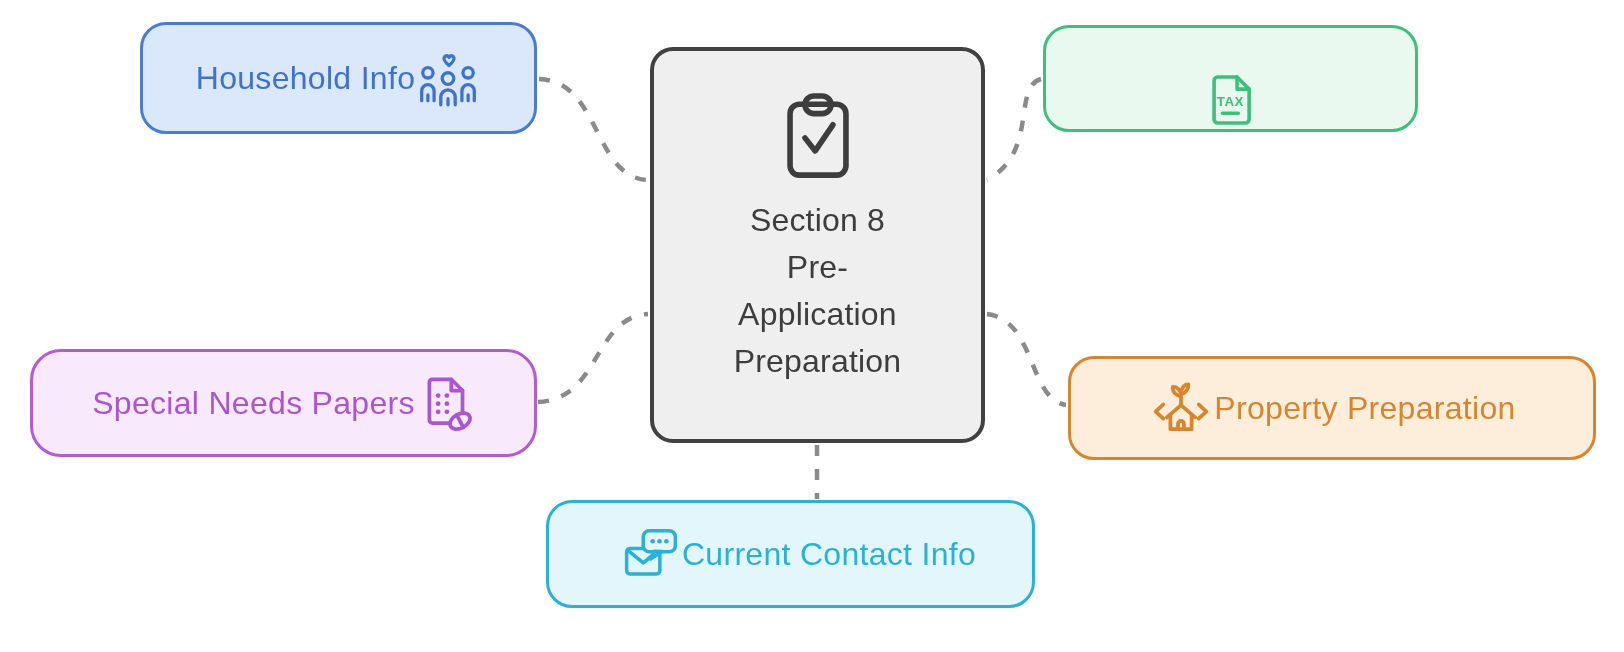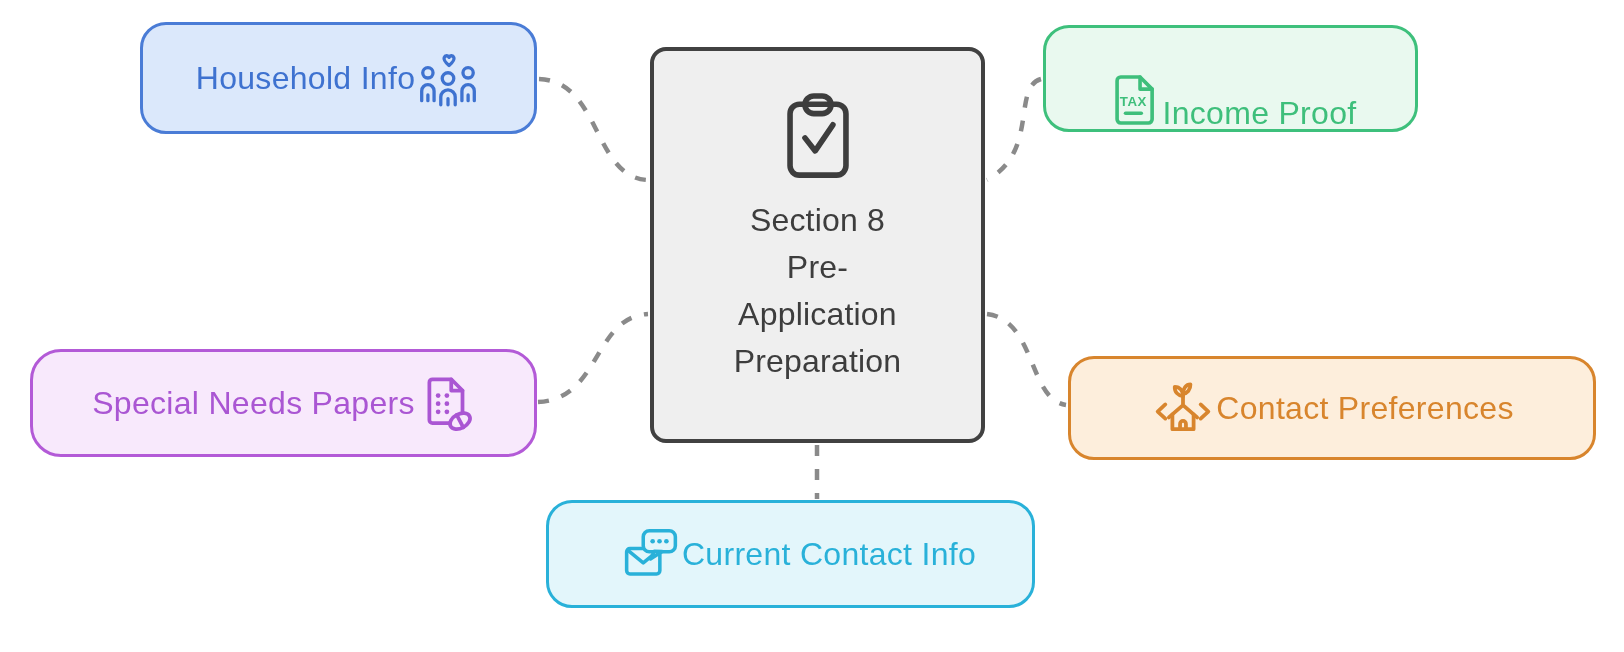--- a/index.html
+++ b/index.html
@@ -16,21 +16,21 @@
     border:3.5px solid var(--bd);background:var(--bg);color:var(--fg);
     border-radius:26px;font-size:32px;letter-spacing:.3px;white-space:nowrap;
     box-sizing:border-box;
   }
   .node svg{display:block;flex-shrink:0;}
   .node .label{line-height:1;}
 
   .center-node{
     position:absolute;left:650px;top:47px;width:335px;height:396px;
     border:4px solid var(--bd);background:var(--bg);color:var(--fg);
-    border-radius:16px;display:flex;flex-direction:column;align-items:center;
+    border-radius:23px;display:flex;flex-direction:column;align-items:center;
     justify-content:flex-start;padding-top:38px;box-sizing:border-box;
   }
   .center-label{
     margin-top:14px;font-size:32px;line-height:47px;text-align:center;
     white-space:pre-line;color:var(--fg);letter-spacing:.2px;
   }
 
   
   .pos-household{left:140px;top:22px;width:397px;height:112px;}
   .pos-income{left:1043px;top:25px;width:375px;height:107px;align-items:flex-end;}
@@ -81,21 +81,20 @@
     </svg>
   </div>
 
   <div class="node pos-income" style="--bd: #3ec07c; --bg: #e9f9ef; --fg: #3ebf7b;">
     <svg width="58" height="58" viewBox="0 0 48 48">
       <path class="stroke-ic" stroke-width="3" d="M13 5 H29 L39 15 V40 A3 3 0 0 1 36 43 H13 A3 3 0 0 1 10 40 V8 A3 3 0 0 1 13 5 Z"></path>
       <path class="stroke-ic" stroke-width="3" d="M29 5 V15 H39"></path>
       <text x="23.5" y="29" text-anchor="middle" fill="currentColor" font-size="11" font-weight="bold" letter-spacing="0.5" font-family="'Liberation Sans','DejaVu Sans',sans-serif">TAX</text>
       <path class="stroke-ic" stroke-width="3" d="M17 35 H30"></path>
     </svg>
-    <span class="label">Income Proof</span>
   </div>
 
   <div class="node pos-special" style="--bd: #b35ad7; --bg: #f8e9fc; --fg: #aa56d3;">
     <span class="label">Special Needs Papers</span>
     <svg width="60" height="60" viewBox="0 0 48 48">
       <path class="stroke-ic" stroke-width="3" d="M14 5 H29 L38 14 V37.5 A2.5 2.5 0 0 1 35.5 40 H14 A2.5 2.5 0 0 1 11.5 37.5 V7.5 A2.5 2.5 0 0 1 14 5 Z"></path>
       <path class="stroke-ic" stroke-width="3" d="M29 5 V14 H38"></path>
       <circle cx="18.5" cy="18" r="1.9" fill="currentColor"></circle>
       <circle cx="25.5" cy="18" r="1.9" fill="currentColor"></circle>
       <circle cx="18.5" cy="24.5" r="1.9" fill="currentColor"></circle>
@@ -113,21 +112,21 @@
     <svg width="66" height="66" viewBox="0 0 56 56">
       <path class="stroke-ic" stroke-width="3.2" d="M13 25 L6.5 31 L13 37"></path>
       <path class="stroke-ic" stroke-width="3.2" d="M43 25 L49.5 31 L43 37"></path>
       <path class="stroke-ic" stroke-width="3.2" d="M28 24 V15"></path>
       <path class="stroke-ic" stroke-width="3.2" d="M28 18 C24 17.5 20.8 14.5 21 10 C25.5 10 28 13.5 28 18 Z"></path>
       <path class="stroke-ic" stroke-width="3.2" d="M28 16 C31.5 15.5 34.5 12.5 34.3 8 C30.5 8 28 11.5 28 16 Z"></path>
       <path class="stroke-ic" stroke-width="3.2" d="M16 36 L28 25.5 L40 36"></path>
       <path class="stroke-ic" stroke-width="3.2" d="M19 33.5 V46 H37 V33.5"></path>
       <path class="stroke-ic" stroke-width="3.2" d="M25.5 46 V41.5 A2.5 2.5 0 0 1 30.5 41.5 V46"></path>
     </svg>
-    <span class="label">Contact Preferences</span>
+    <span class="label">Property Preparation</span>
   </div>
 
   <div class="node pos-contact" style="--bd: #29b1d9; --bg: #e3f6fb; --fg: #29b1d9;">
     <svg width="62" height="62" viewBox="0 0 56 56">
       <rect class="stroke-ic" stroke-width="3.2" x="6" y="23" width="30" height="23" rx="3"></rect>
       <path class="stroke-ic" stroke-width="3.2" d="M7.5 25 L21 36 L34.5 25"></path>
       <rect x="21" y="7" width="29" height="19" rx="5.5" fill="var(--bg)" stroke="currentColor" stroke-width="3.2" stroke-linejoin="round"></rect>
       <path d="M31 25.5 L27.5 32.5 L38 25.8 Z" fill="var(--bg)" stroke="currentColor" stroke-width="3.2" stroke-linejoin="round"></path>
       <circle cx="29.5" cy="16.5" r="2.1" fill="currentColor"></circle>
       <circle cx="35.7" cy="16.5" r="2.1" fill="currentColor"></circle>

